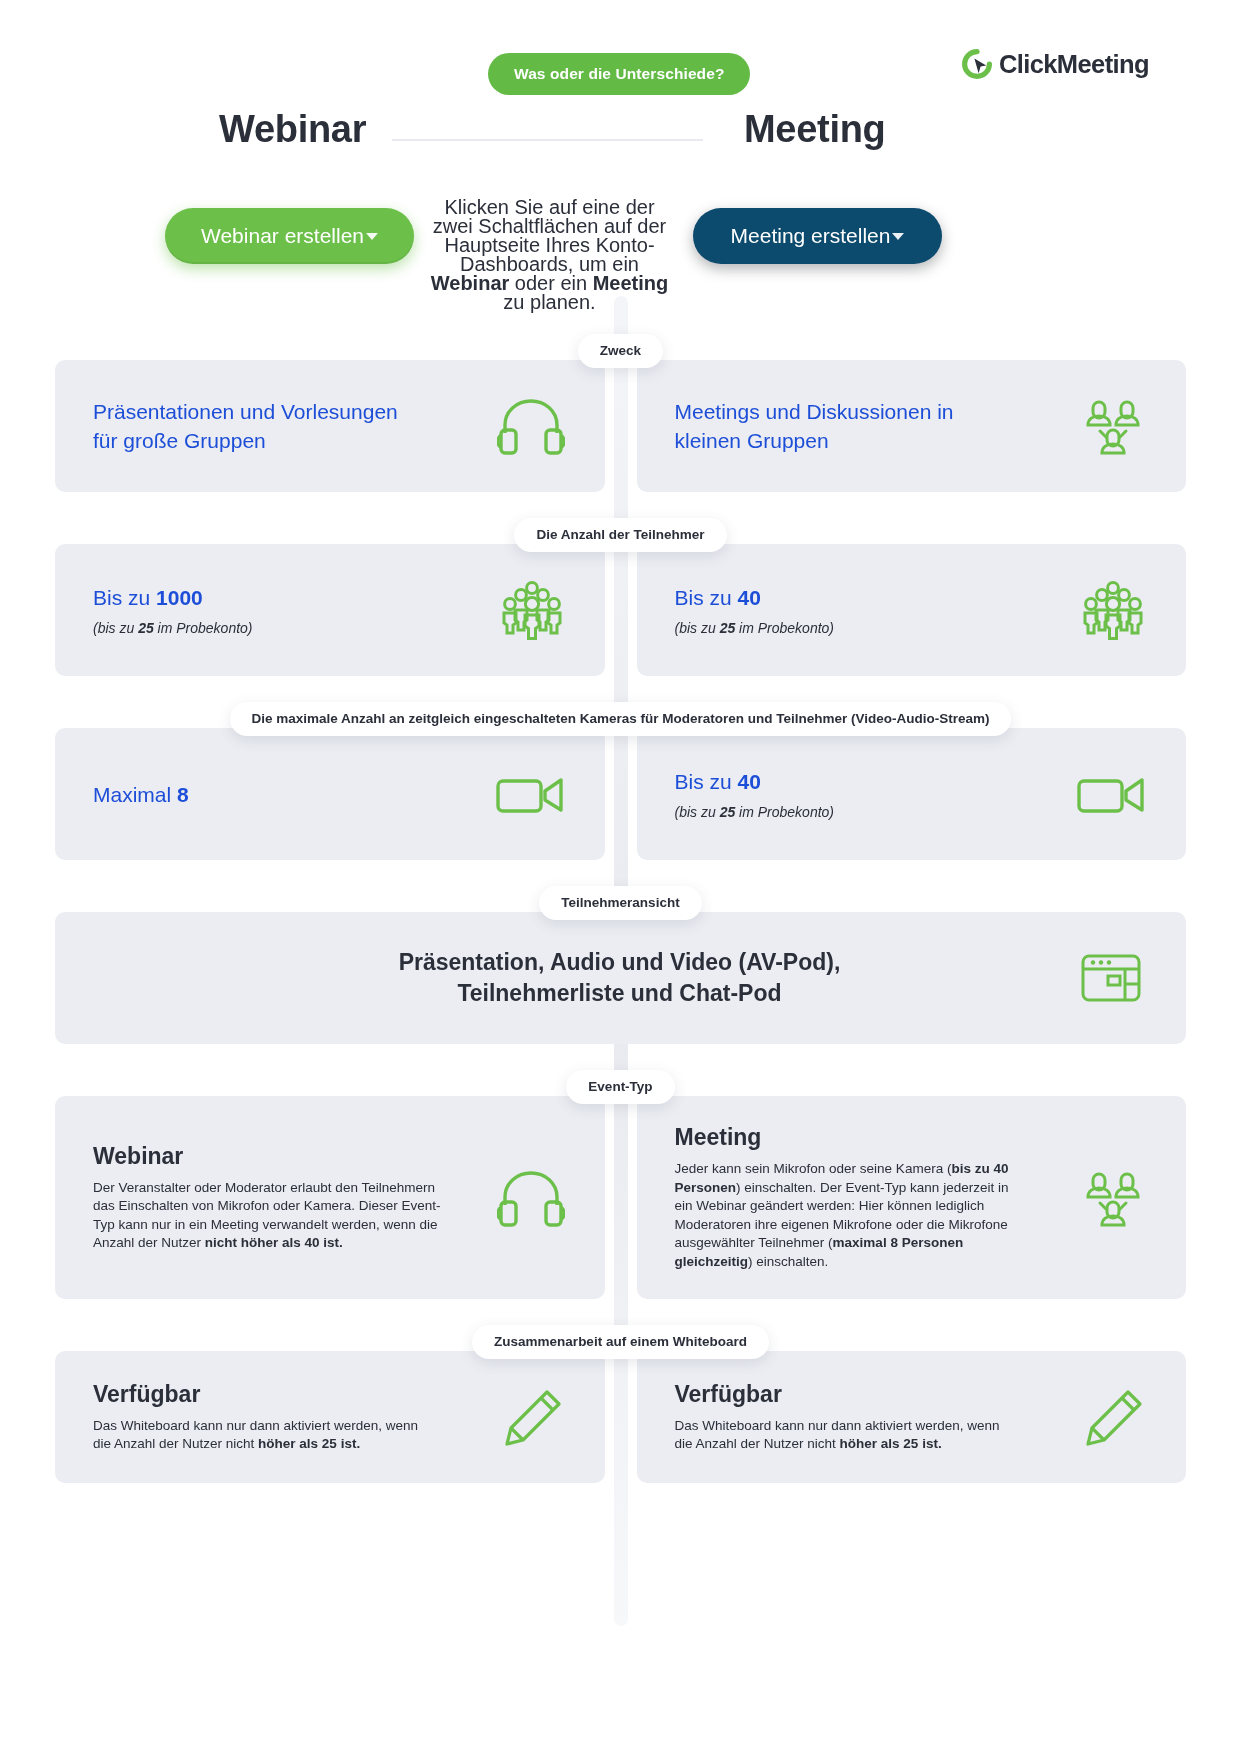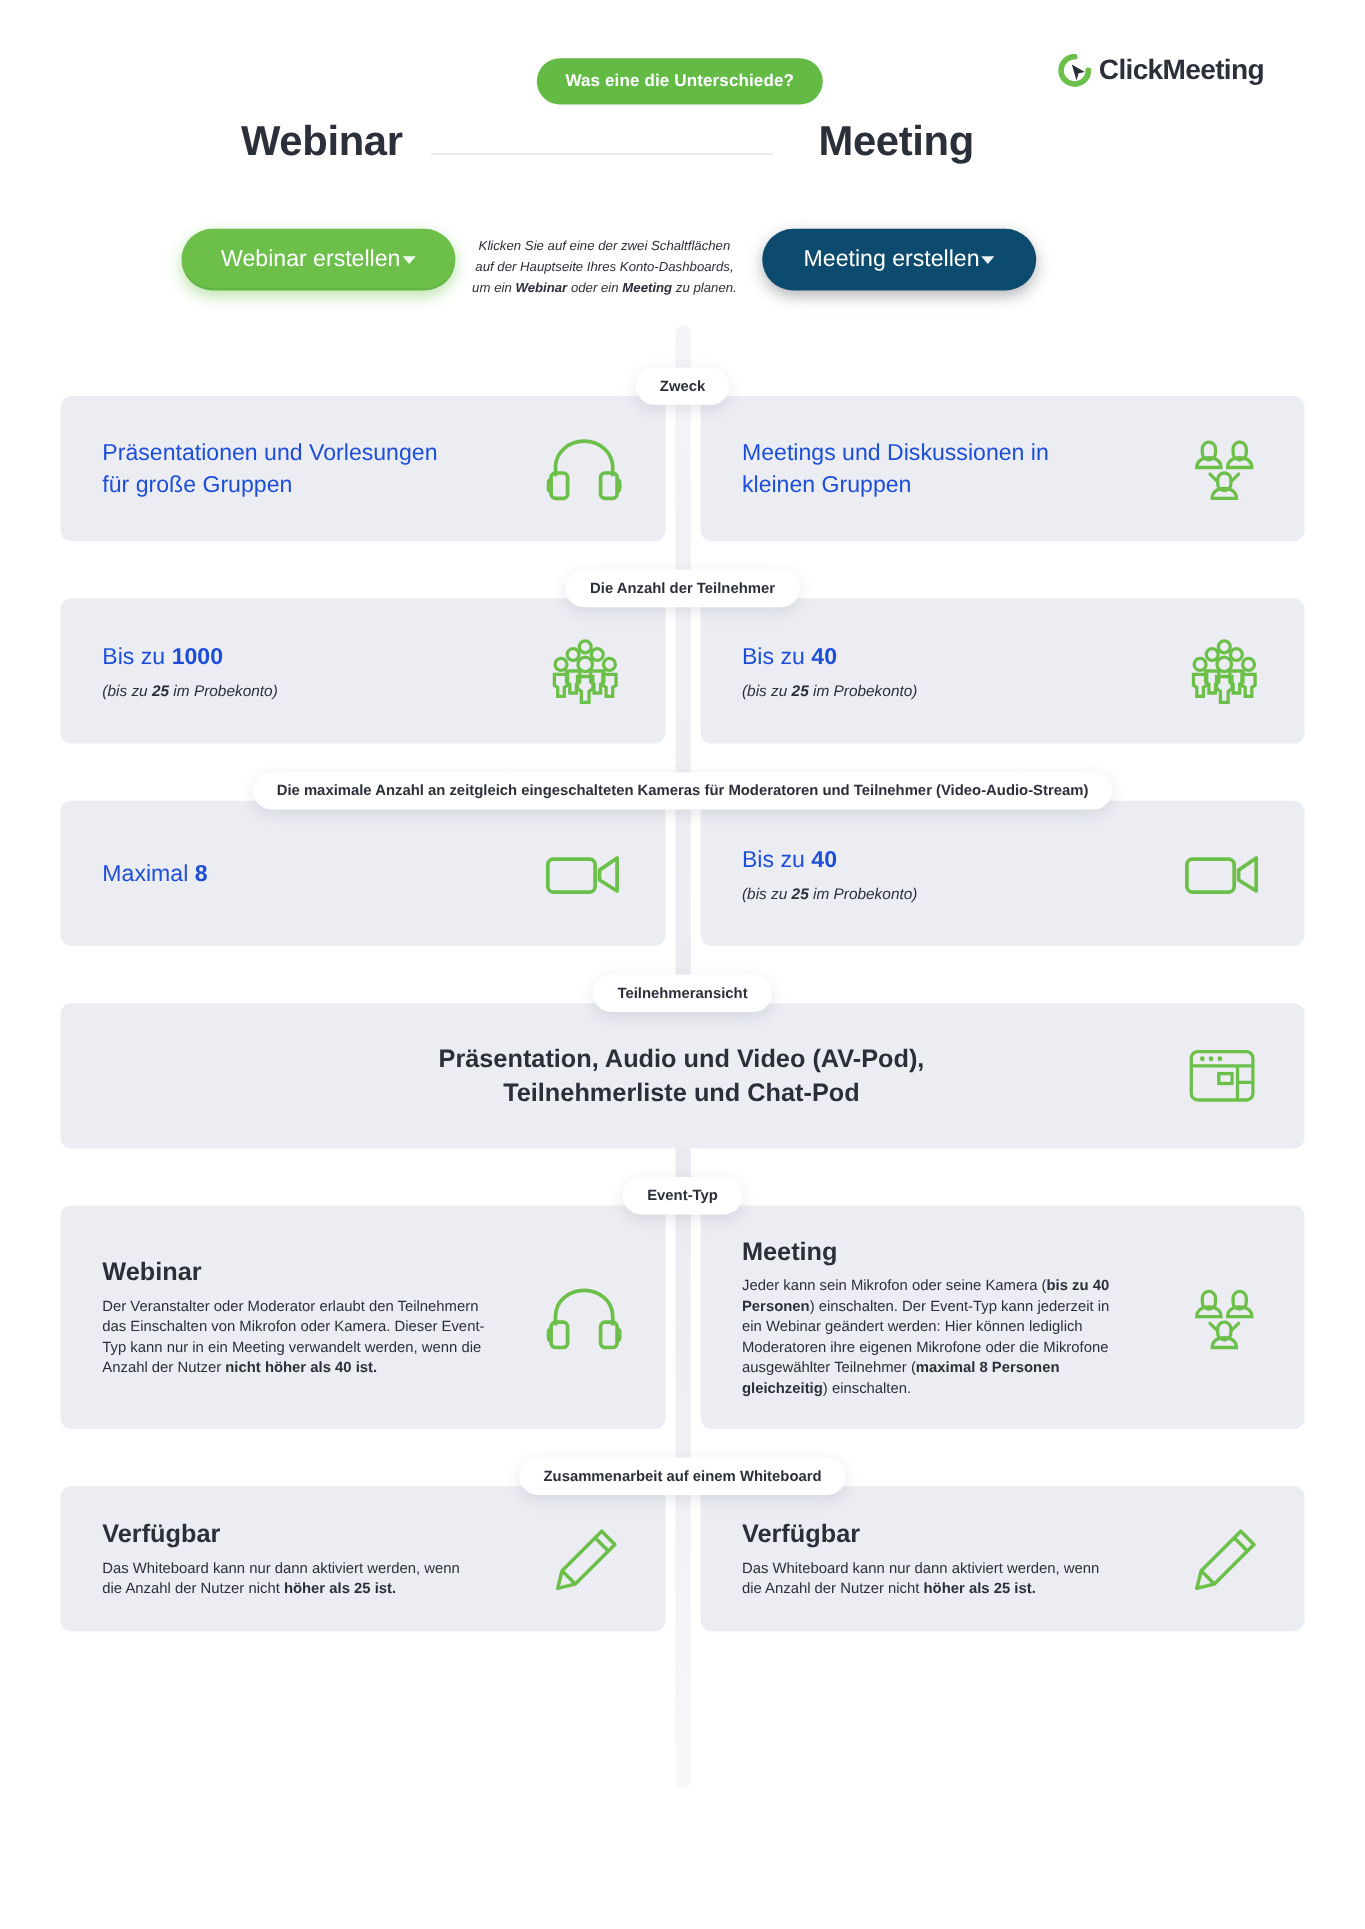--- a/index.html
+++ b/index.html
@@ -48,22 +48,22 @@
     width: 249px; height: 56px; border-radius: 28px;
     font-size: 21px; color: #ffffff; cursor: pointer; text-align: right;
   }
   .btn.green { left: 110px; background: #6cc04a;
     box-shadow: 0 5px 14px rgba(108,192,74,.45), inset 0 -2px 0 rgba(0,0,0,.06); }
   .btn.dark  { left: 638px; background: #0c4a6e;
     box-shadow: 0 5px 14px rgba(40,44,50,.35); }
   .caret { width: 0; height: 0; border-left: 6px solid transparent; border-right: 6px solid transparent;
     border-top: 7px solid #ffffff; opacity: .92; }
   .cta-note {
-    position: absolute; left: 372px; top: 16px; width: 245px;
-    text-align: center; font-size: 12px; line-height: 19px; color: #2b2f3a; font-style: italic;
+    position: absolute; left: 372px; top: 0; width: 245px;
+    text-align: center; font-size: 20px; line-height: 19px; color: #2b2f3a;
   }
   .cta-note b { font-weight: bold; }
 
   
   .spine {
     position: absolute; left: 50%; transform: translateX(-50%);
     width: 14px; background: linear-gradient(180deg,#f4f5f8 0%, #e9eaef 55%, #f7f8fa 100%);
     border-radius: 7px; z-index: 0;
   }
 
@@ -102,21 +102,21 @@
   svg { display: block; }
 </style>
 </head>
 <body>
 
 <div class="page">
 
   <div class="spine" style="top:296px; height:1330px;"></div>
 
   <div class="top-row">
-    <div class="pill-title">Was eine die Unterschiede?</div>
+    <div class="pill-title">Was oder die Unterschiede?</div>
     <div class="logo">
       <span class="logo-mark">
         <svg width="30" height="30" viewBox="0 0 30 30">
           <path d="M15 2.6 A12.4 12.4 0 1 0 27.4 15" fill="none" stroke="#6cc04a" stroke-width="5.2" stroke-linecap="round"></path>
           <path d="M12.4 9.6 L24.2 16.4 L18.6 17.6 L16.6 24.2 Z" fill="#2b2f3a"></path>
         </svg>
       </span>
       <span class="logo-text">ClickMeeting</span>
     </div>
   </div>

